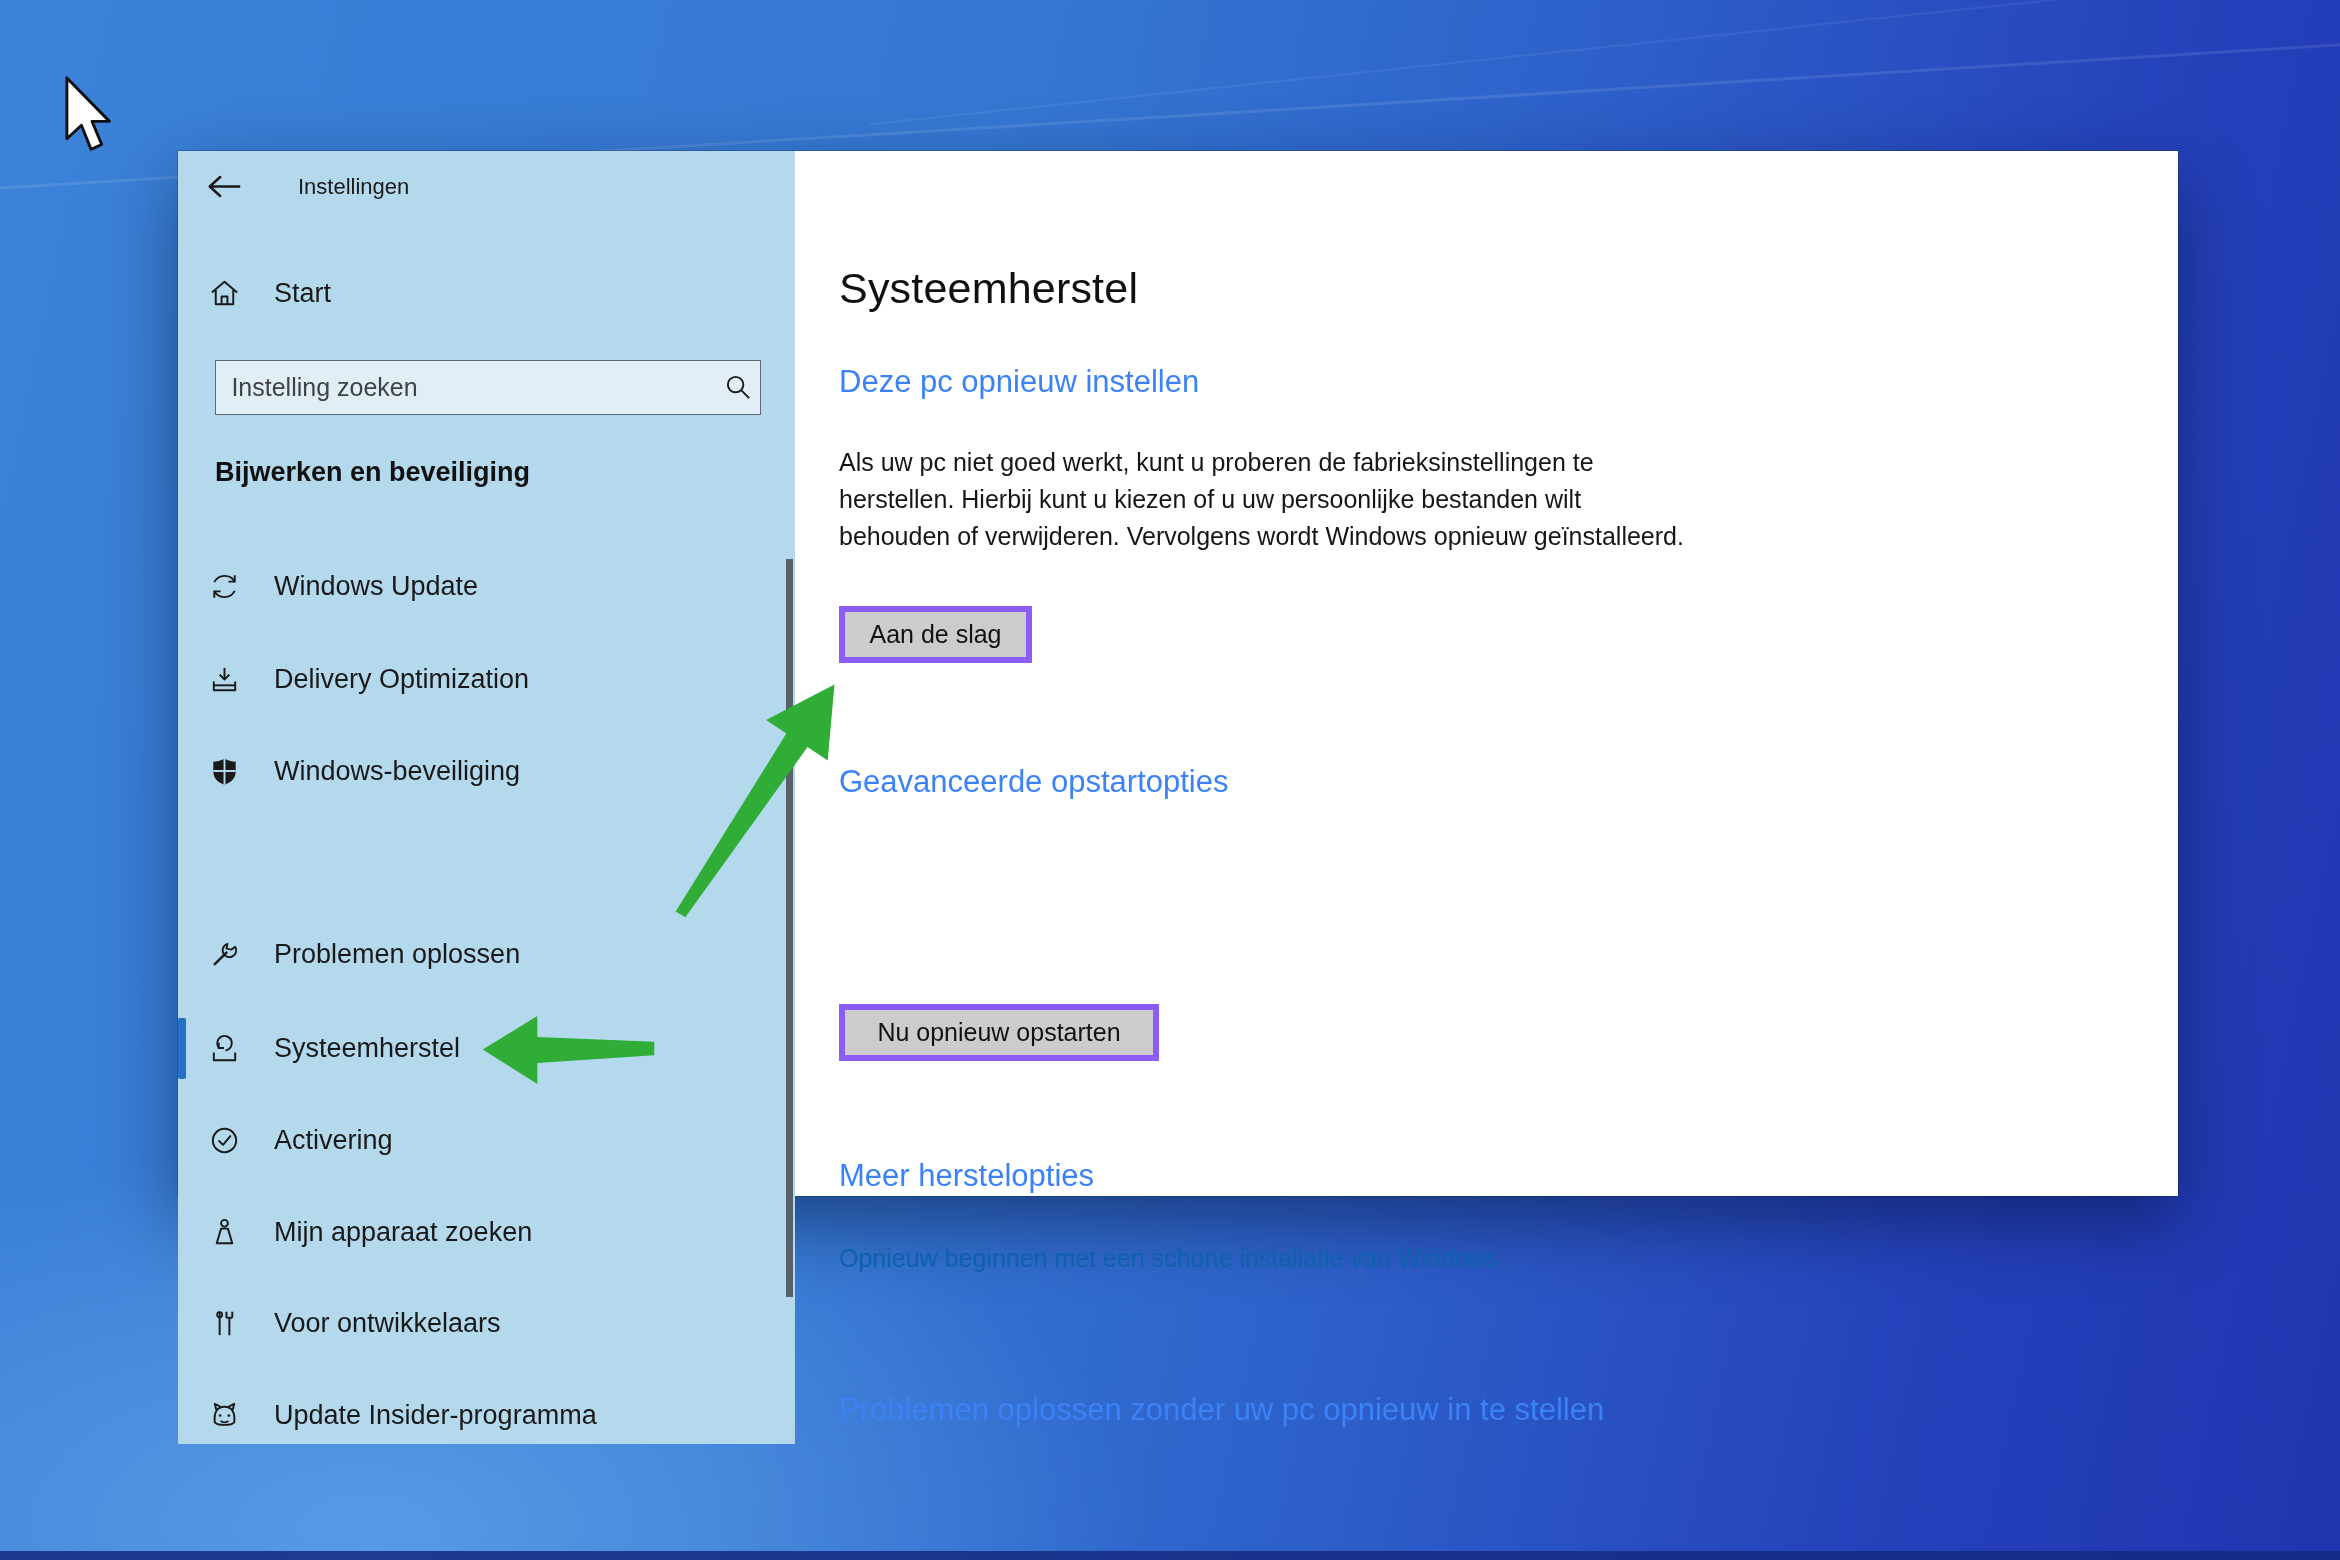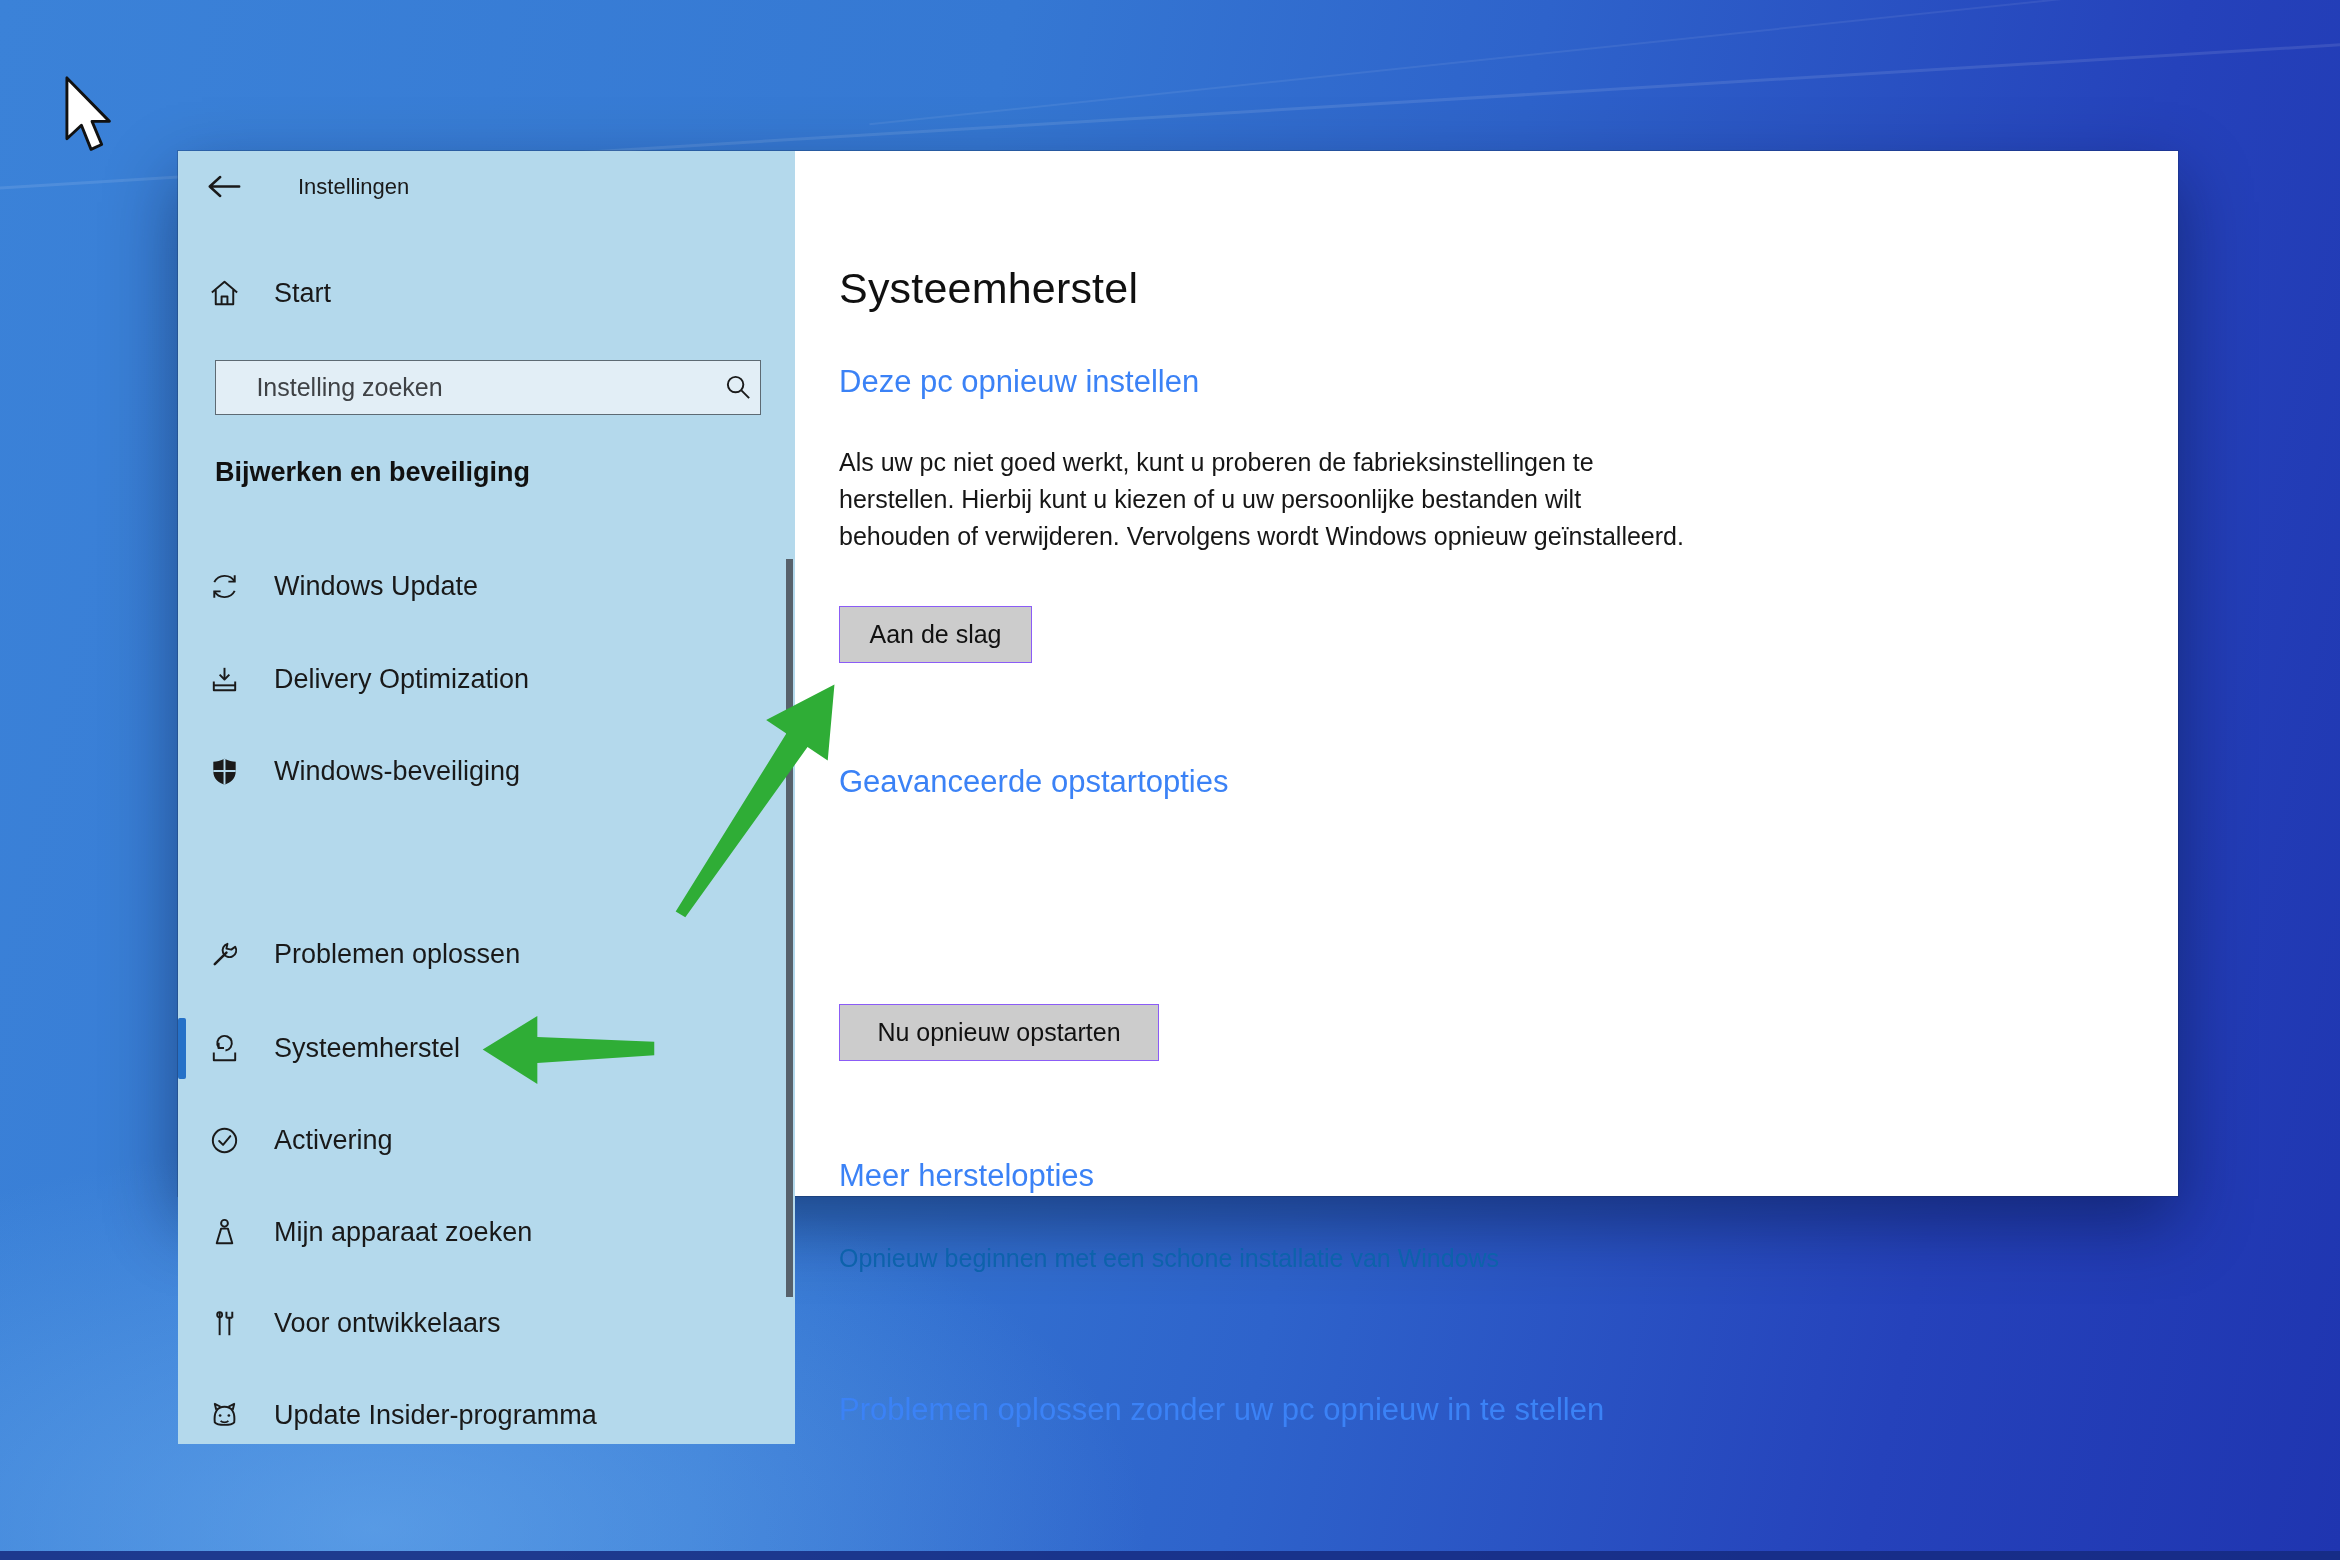--- a/index.html
+++ b/index.html
@@ -37,35 +37,35 @@
 
   
   .nav-row{position:absolute;left:0;width:617px;height:61px;display:flex;align-items:center;cursor:pointer;}
   .nav-row .icon{position:absolute;left:27px;width:38px;height:38px;display:flex;align-items:center;justify-content:center;}
   .nav-row .lbl{position:absolute;left:96px;font-size:27px;color:#191919;white-space:nowrap;}
   .accent-bar{position:absolute;left:0;top:867px;width:7.7px;height:61px;background:#2571c8;border-radius:1.9px;}
   .section-title{position:absolute;left:37px;top:306px;font-size:27px;font-weight:700;color:#111;}
 
   .searchbox{
     position:absolute;left:37px;top:209px;width:546px;height:55px;box-sizing:border-box;
-    background:#e2eef6;border:1.9px solid #5d6a73;display:flex;align-items:center;padding-left:25px;
+    background:#e2eef6;border:1.9px solid #5d6a73;display:flex;align-items:center;
   }
   .searchbox input{
     flex:1;border:none;background:transparent;outline:none;
     font-family:inherit;font-size:25px;color:#2b2b2b;padding:0 0 0 15.4px;
   }
   .searchbox input::placeholder{color:#3f4246;opacity:1;}
   .searchbox .mag{width:44px;display:flex;align-items:center;justify-content:center;}
 
   
   .page-title{position:absolute;left:44px;top:113px;font-size:43px;font-weight:300;color:#101010;letter-spacing:0.2px;}
   .h2sec{position:absolute;left:44px;font-size:31px;font-weight:400;color:#3b82f6;}
   .para{position:absolute;left:44px;width:857px;font-size:25px;line-height:37px;color:#161616;}
   .gray-btn{
-    position:absolute;left:44px;background:#cccccc;border:1px solid #8b5cf6;
+    position:absolute;left:44px;background:#cccccc;border:6px solid #8b5cf6;
     font-family:inherit;font-size:25px;color:#111;display:flex;align-items:center;justify-content:center;
     cursor:pointer;padding:0;
   }
   .link{position:absolute;left:44px;font-size:25px;color:#0d62ab;cursor:pointer;text-decoration:none;}
   .scrollbar-thumb{position:absolute;left:608px;top:408px;width:6.7px;height:738px;background:#57616b;}
 
   
   .overlay{position:absolute;inset:0;pointer-events:none;}
   .anno{position:absolute;}
 </style>

